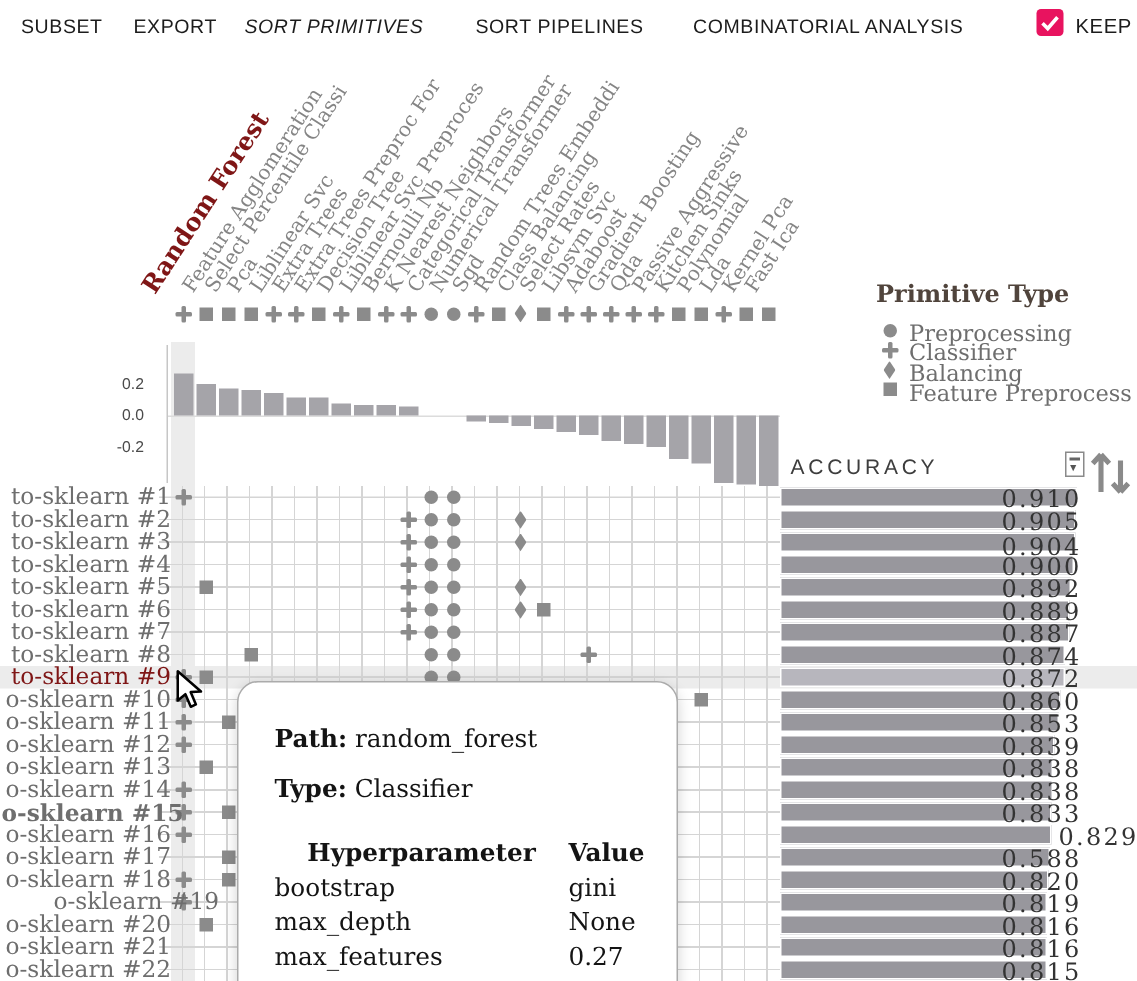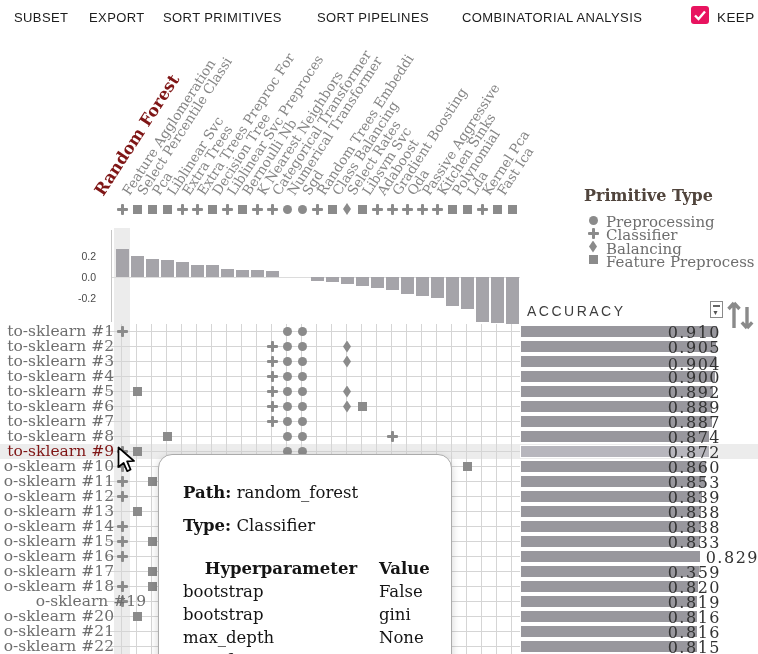--- a/index.html
+++ b/index.html
@@ -58,21 +58,21 @@
 <body>
 
 <div id="app">
 
   <div class="abs" id="col-highlight" style="left:114px;top:228px;width:16px;height:426px;background:#ececec;z-index:0"></div>
   <div class="abs" id="row-highlight" style="left:0;top:444px;width:758px;height:15px;background:#ececec;z-index:0"></div>
 
   <div id="menubar">
       <div class="menu-item" style="left: 14px;">SUBSET</div>
       <div class="menu-item" style="left: 89px;">EXPORT</div>
-      <div class="menu-item" style="left: 163px;">SORT PRIMITIVES</div>
+      <div class="menu-item" style="left: 163px; font-style: italic;">SORT PRIMITIVES</div>
       <div class="menu-item" style="left: 317px;">SORT PIPELINES</div>
       <div class="menu-item" style="left: 462px;">COMBINATORIAL ANALYSIS</div>
     </div>
   <div class="kcheck" id="keep-checkbox" style="left: 691px; top: 6px; background: rgb(232, 19, 95);">
     <svg width="18" height="18" viewBox="0 0 18 18">
       <polyline points="4,9.5 7.5,13 14,5.5" fill="none" stroke="#fff" stroke-width="2.4"></polyline>
     </svg>
   </div>
   <div class="menu-item" style="left:717px;font-size:13.5px">KEEP S</div>
 
@@ -261,33 +261,33 @@
       <div class="abar" style="left: 520px; top: 490px; width: 181px; z-index: 2;"></div>
       <div class="aval" style="left: 521px; top: 487.5px; z-index: 4;">0.839</div>
       <div class="rlabel" style="left: 1px; top: 502px; z-index: 4;">o-sklearn #13</div>
       <div class="sym sym-square" style="left: 132.5px; top: 507px; z-index: 3;"></div>
       <div class="abar" style="left: 520px; top: 505px; width: 180px; z-index: 2;"></div>
       <div class="aval" style="left: 521px; top: 502.5px; z-index: 4;">0.838</div>
       <div class="rlabel" style="left: 1px; top: 517px; z-index: 4;">o-sklearn #14</div>
       <div class="sym sym-cross" style="left: 116.5px; top: 521px; z-index: 3;"></div>
       <div class="abar" style="left: 520px; top: 520px; width: 180px; z-index: 2;"></div>
       <div class="aval" style="left: 521px; top: 517.5px; z-index: 4;">0.838</div>
-      <div class="rlabel" style="left: 1px; top: 532px; z-index: 4;">o-sklearn #15</div>
+      <div class="rlabel" style="left: 1px; top: 532px; z-index: 4; font-weight: bold;">o-sklearn #15</div>
       <div class="sym sym-cross" style="left: 116.5px; top: 536px; z-index: 3;"></div>
       <div class="sym sym-square" style="left: 147.5px; top: 537px; z-index: 3;"></div>
       <div class="abar" style="left: 520px; top: 535px; width: 179px; z-index: 2;"></div>
       <div class="aval" style="left: 521px; top: 532.5px; z-index: 4;">0.833</div>
       <div class="rlabel" style="left: 1px; top: 547px; z-index: 4;">o-sklearn #16</div>
       <div class="sym sym-cross" style="left: 116.5px; top: 551px; z-index: 3;"></div>
       <div class="abar" style="left: 520px; top: 550px; width: 179px; z-index: 2;"></div>
       <div class="aval" style="left: 521px; top: 547.5px; z-index: 4; padding-left: 38px;">0.829</div>
       <div class="rlabel" style="left: 1px; top: 562px; z-index: 4;">o-sklearn #17</div>
       <div class="sym sym-square" style="left: 147.5px; top: 567px; z-index: 3;"></div>
       <div class="abar" style="left: 520px; top: 565px; width: 178px; z-index: 2;"></div>
-      <div class="aval" style="left: 521px; top: 562.5px; z-index: 4;">0.359</div>
+      <div class="aval" style="left: 521px; top: 562.5px; z-index: 4;">0.588</div>
       <div class="rlabel" style="left: 1px; top: 577px; z-index: 4;">o-sklearn #18</div>
       <div class="sym sym-cross" style="left: 116.5px; top: 581px; z-index: 3;"></div>
       <div class="sym sym-square" style="left: 147.5px; top: 582px; z-index: 3;"></div>
       <div class="abar" style="left: 520px; top: 580px; width: 177px; z-index: 2;"></div>
       <div class="aval" style="left: 521px; top: 577.5px; z-index: 4;">0.820</div>
       <div class="rlabel" style="left: 1px; top: 592px; z-index: 4; padding-left: 32px;">o-sklearn #19</div>
       <div class="sym sym-cross" style="left: 116.5px; top: 596px; z-index: 3;"></div>
       <div class="abar" style="left: 520px; top: 595px; width: 176px; z-index: 2;"></div>
       <div class="aval" style="left: 521px; top: 592.5px; z-index: 4;">0.819</div>
       <div class="rlabel" style="left: 1px; top: 607px; z-index: 4;">o-sklearn #20</div>
@@ -318,21 +318,20 @@
       <span>random_forest</span>
     </div>
     <div class="tt-line" style="margin-bottom:0">
       <b>Type:</b>
       <span>Classifier</span>
     </div>
     <div class="tt-table" id="tt-table">
       <div class="tt-row tt-head">
         <span class="tt-c1">Hyperparameter</span><span class="tt-c2">Value</span>
       </div>
-    <div class="tt-row"><span class="tt-c1">bootstrap</span><span class="tt-c2">False</span></div>
         <div class="tt-row"><span class="tt-c1">bootstrap</span><span class="tt-c2">gini</span></div>
         <div class="tt-row"><span class="tt-c1">max_depth</span><span class="tt-c2">None</span></div>
         <div class="tt-row"><span class="tt-c1">max_features</span><span class="tt-c2">0.27</span></div>
       </div>
   </div>
 
   <svg class="abs" style="left:117px;top:446px;z-index:11" width="21" height="28" viewBox="0 0 21 28">
     <path d="M1.5 1.5 L1.5 21 L6.6 16.8 L10.2 25.2 L13.6 23.6 L10.1 15.4 L17 15 Z" fill="#fff" stroke="#000" stroke-width="1.7" stroke-linejoin="round"></path>
   </svg>
 </div>

